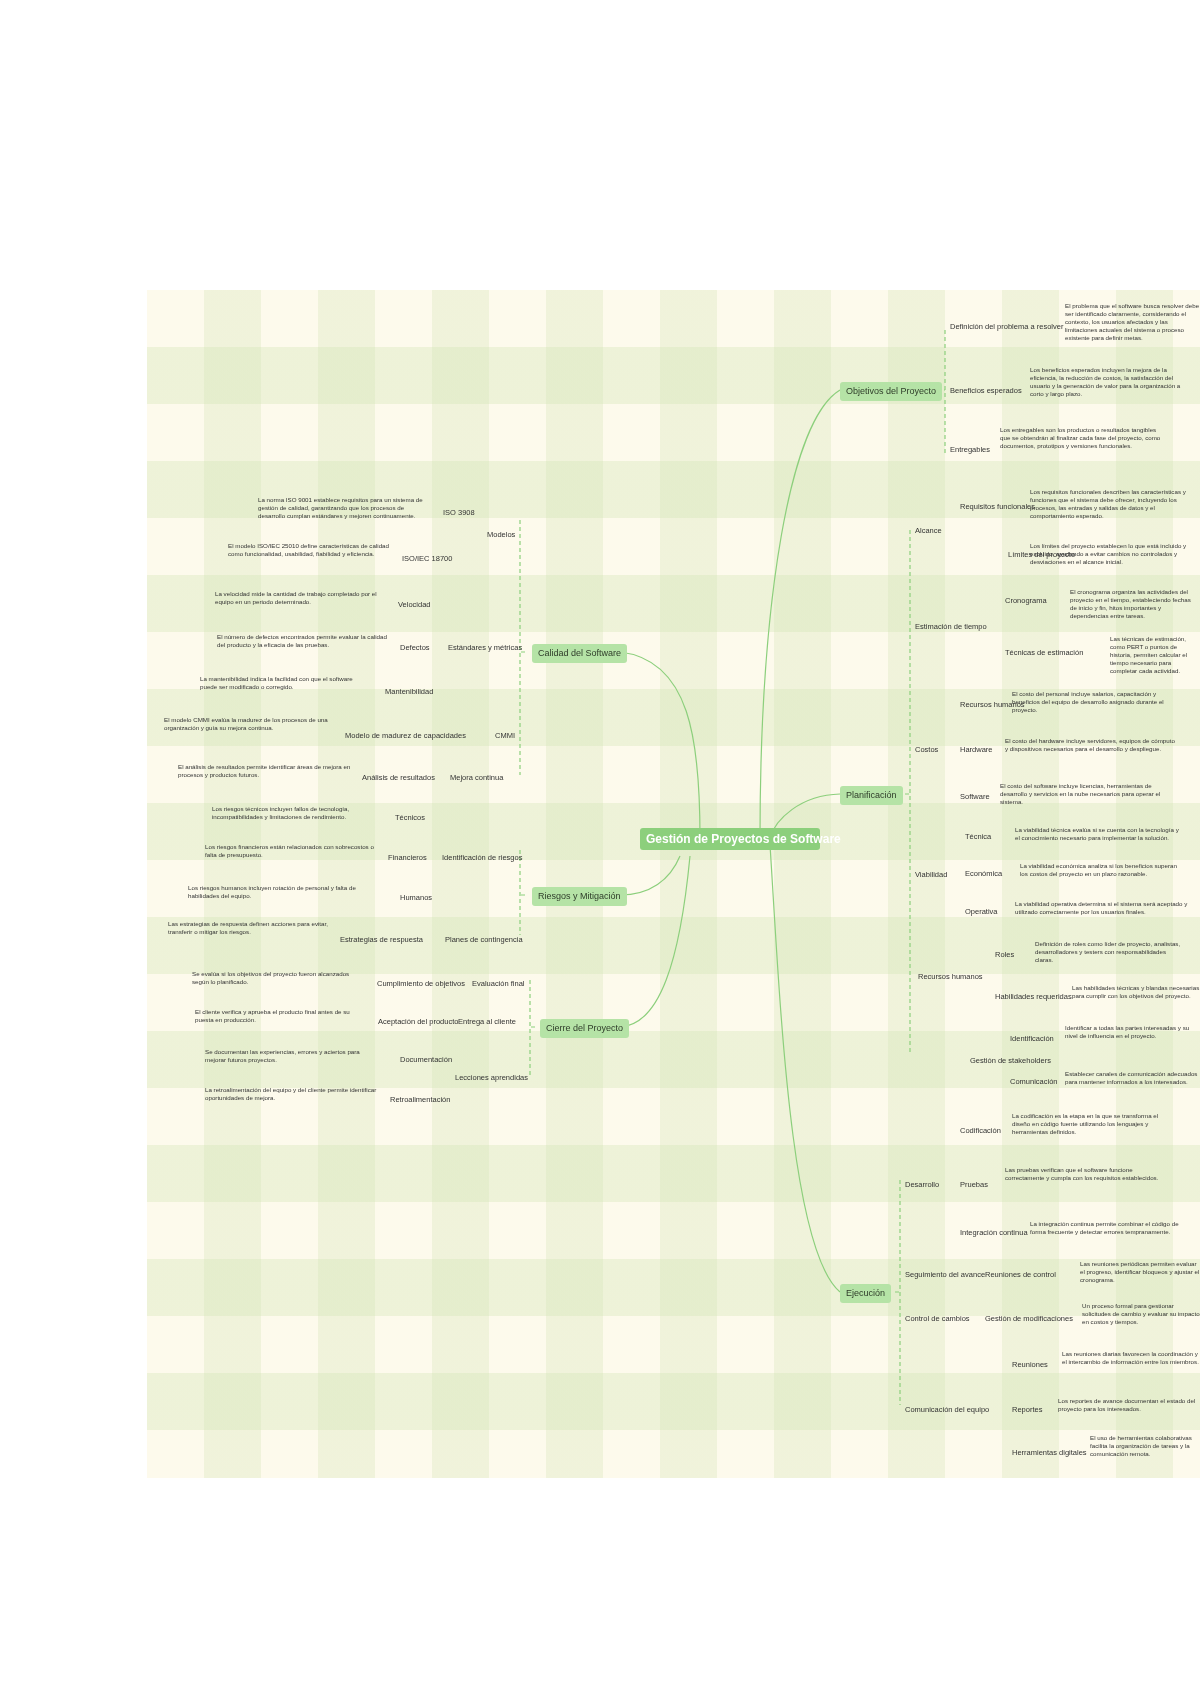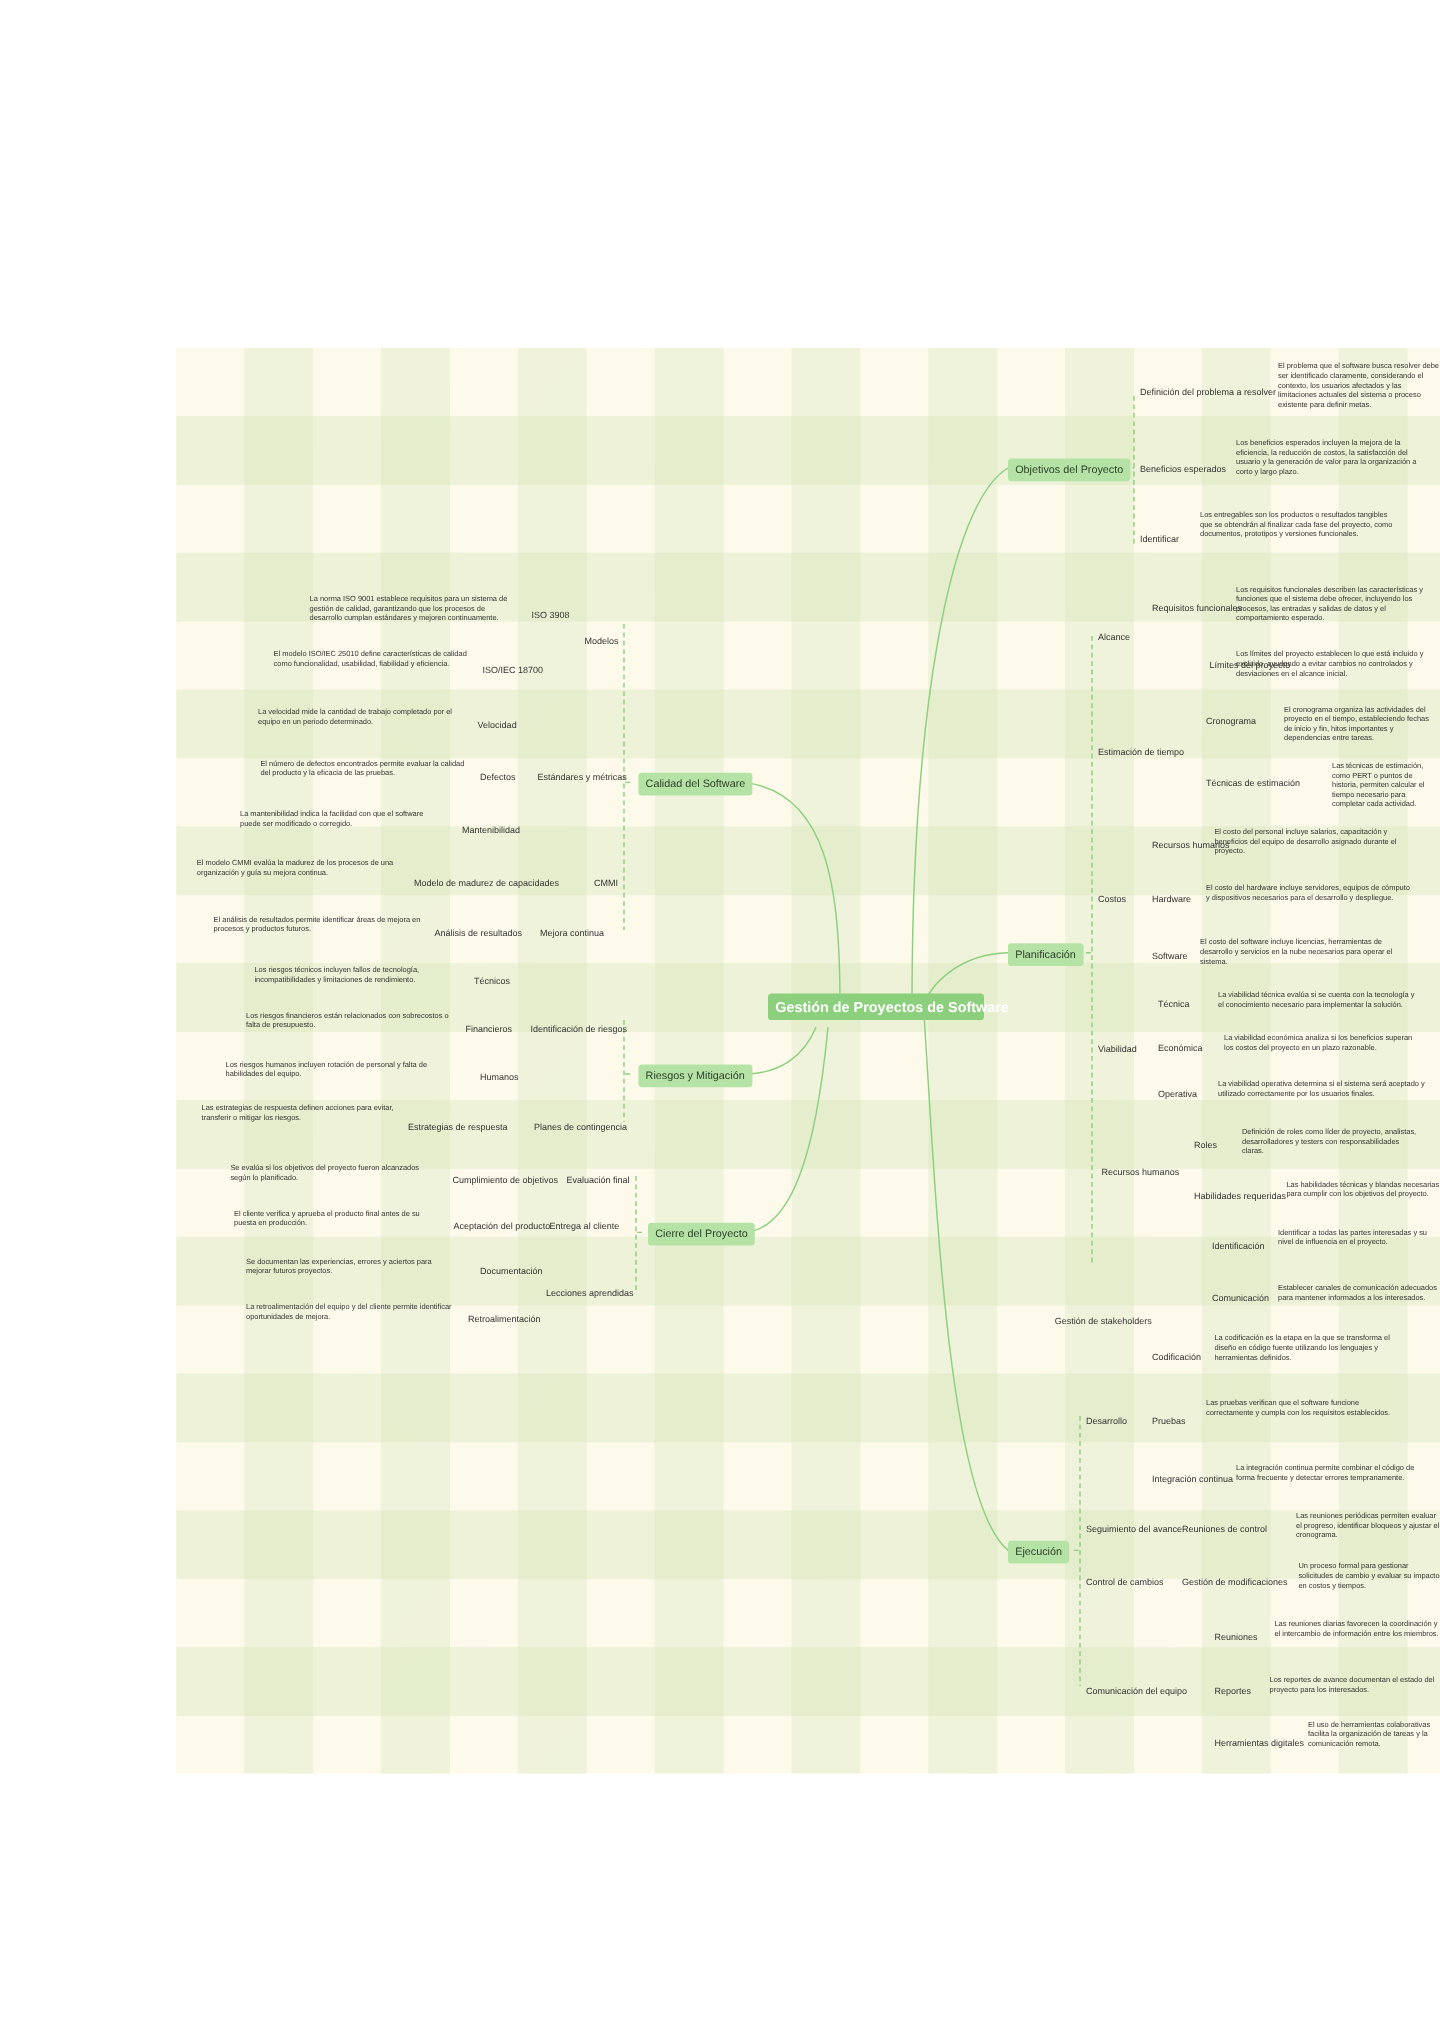--- a/index.html
+++ b/index.html
@@ -52,21 +52,21 @@
 <div class="node main" style="left:840px;top:786px;"><span>Planificación</span></div>
 <div class="node main" style="left:840px;top:1284px;"><span>Ejecución</span></div>
 <div class="node main" style="left:532px;top:644px;"><span>Calidad del Software</span></div>
 <div class="node main" style="left:532px;top:887px;"><span>Riesgos y Mitigación</span></div>
 <div class="node main" style="left:540px;top:1019px;"><span>Cierre del Proyecto</span></div>
 
 <div class="node sub" style="left:950px;top:322px;">Definición del problema a resolver</div>
 <div class="desc" style="left:1065px;top:302px;width:135px;">El problema que el software busca resolver debe ser identificado claramente, considerando el contexto, los usuarios afectados y las limitaciones actuales del sistema o proceso existente para definir metas.</div>
 <div class="node sub" style="left:950px;top:386px;">Beneficios esperados</div>
 <div class="desc" style="left:1030px;top:366px;width:165px;">Los beneficios esperados incluyen la mejora de la eficiencia, la reducción de costos, la satisfacción del usuario y la generación de valor para la organización a corto y largo plazo.</div>
-<div class="node sub" style="left:950px;top:445px;">Identificar</div>
+<div class="node sub" style="left:950px;top:445px;">Entregables</div>
 <div class="desc" style="left:1000px;top:426px;width:165px;">Los entregables son los productos o resultados tangibles que se obtendrán al finalizar cada fase del proyecto, como documentos, prototipos y versiones funcionales.</div>
 
 <div class="node sub" style="left:915px;top:526px;">Alcance</div>
 <div class="node sub" style="left:960px;top:502px;">Requisitos funcionales</div>
 <div class="desc" style="left:1030px;top:488px;width:165px;">Los requisitos funcionales describen las características y funciones que el sistema debe ofrecer, incluyendo los procesos, las entradas y salidas de datos y el comportamiento esperado.</div>
 <div class="node sub" style="left:1008px;top:550px;">Límites del proyecto</div>
 <div class="desc" style="left:1030px;top:542px;width:165px;">Los límites del proyecto establecen lo que está incluido y excluido, ayudando a evitar cambios no controlados y desviaciones en el alcance inicial.</div>
 
 <div class="node sub" style="left:915px;top:622px;">Estimación de tiempo</div>
 <div class="node sub" style="left:1005px;top:596px;">Cronograma</div>
@@ -89,21 +89,21 @@
 <div class="desc" style="left:1020px;top:862px;width:165px;">La viabilidad económica analiza si los beneficios superan los costos del proyecto en un plazo razonable.</div>
 <div class="node sub" style="left:965px;top:907px;">Operativa</div>
 <div class="desc" style="left:1015px;top:900px;width:175px;">La viabilidad operativa determina si el sistema será aceptado y utilizado correctamente por los usuarios finales.</div>
 
 <div class="node sub" style="left:918px;top:972px;">Recursos humanos</div>
 <div class="node sub" style="left:995px;top:950px;">Roles</div>
 <div class="desc" style="left:1035px;top:940px;width:150px;">Definición de roles como líder de proyecto, analistas, desarrolladores y testers con responsabilidades claras.</div>
 <div class="node sub" style="left:995px;top:992px;">Habilidades requeridas</div>
 <div class="desc" style="left:1072px;top:984px;width:128px;">Las habilidades técnicas y blandas necesarias para cumplir con los objetivos del proyecto.</div>
 
-<div class="node sub" style="left:879px;top:1056px;margin-top:40px;">Gestión de stakeholders</div>
+<div class="node sub" style="left:970px;top:1056px;">Gestión de stakeholders</div>
 <div class="node sub" style="left:1010px;top:1034px;">Identificación</div>
 <div class="desc" style="left:1065px;top:1024px;width:135px;">Identificar a todas las partes interesadas y su nivel de influencia en el proyecto.</div>
 <div class="node sub" style="left:1010px;top:1077px;">Comunicación</div>
 <div class="desc" style="left:1065px;top:1070px;width:135px;">Establecer canales de comunicación adecuados para mantener informados a los interesados.</div>
 
 <div class="node sub" style="left:905px;top:1180px;">Desarrollo</div>
 <div class="node sub" style="left:960px;top:1126px;">Codificación</div>
 <div class="desc" style="left:1012px;top:1112px;width:165px;">La codificación es la etapa en la que se transforma el diseño en código fuente utilizando los lenguajes y herramientas definidos.</div>
 <div class="node sub" style="left:960px;top:1180px;">Pruebas</div>
 <div class="desc" style="left:1005px;top:1166px;width:165px;">Las pruebas verifican que el software funcione correctamente y cumpla con los requisitos establecidos.</div>

